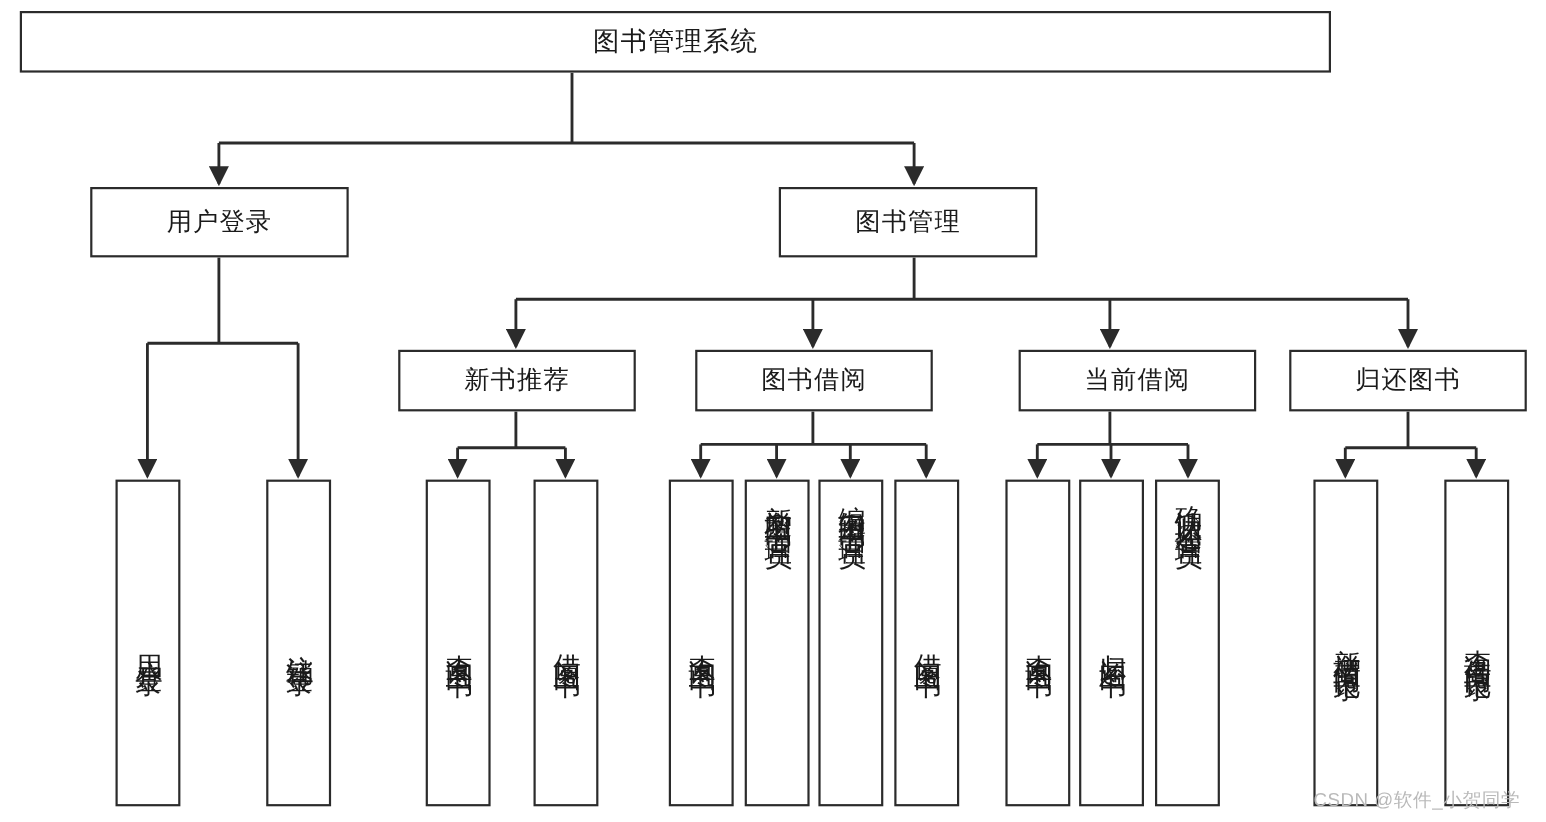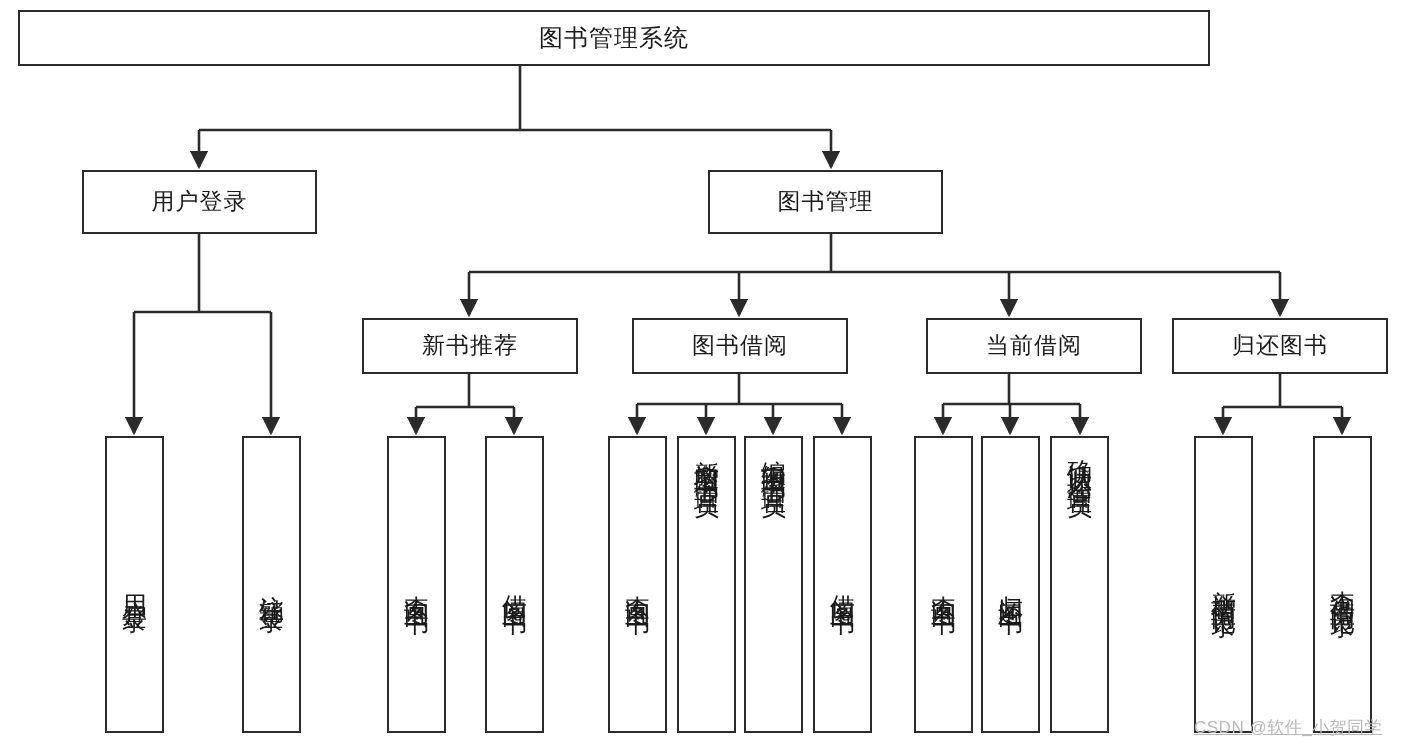--- a/index.html
+++ b/index.html
@@ -193,15 +193,15 @@
     <span class="lbl">确认归还（管理员）</span>
   </div>
 
   <div class="node vert midalign" style="left:1194px; top:436px; width:59px; height:297px;">
     <span class="lbl">新增借阅记录</span>
   </div>
   <div class="node vert midalign" style="left:1313px; top:436px; width:59px; height:297px;">
     <span class="lbl">查询借阅记录</span>
   </div>
 
-  <div class="watermark" style="left:1194px; top:716px;text-decoration:underline;">CSDN @软件_小贺同学</div>
+  <div class="watermark" style="left:1194px; top:716px;">CSDN @软件_小贺同学</div>
 
 </div>
 
 </body></html>

